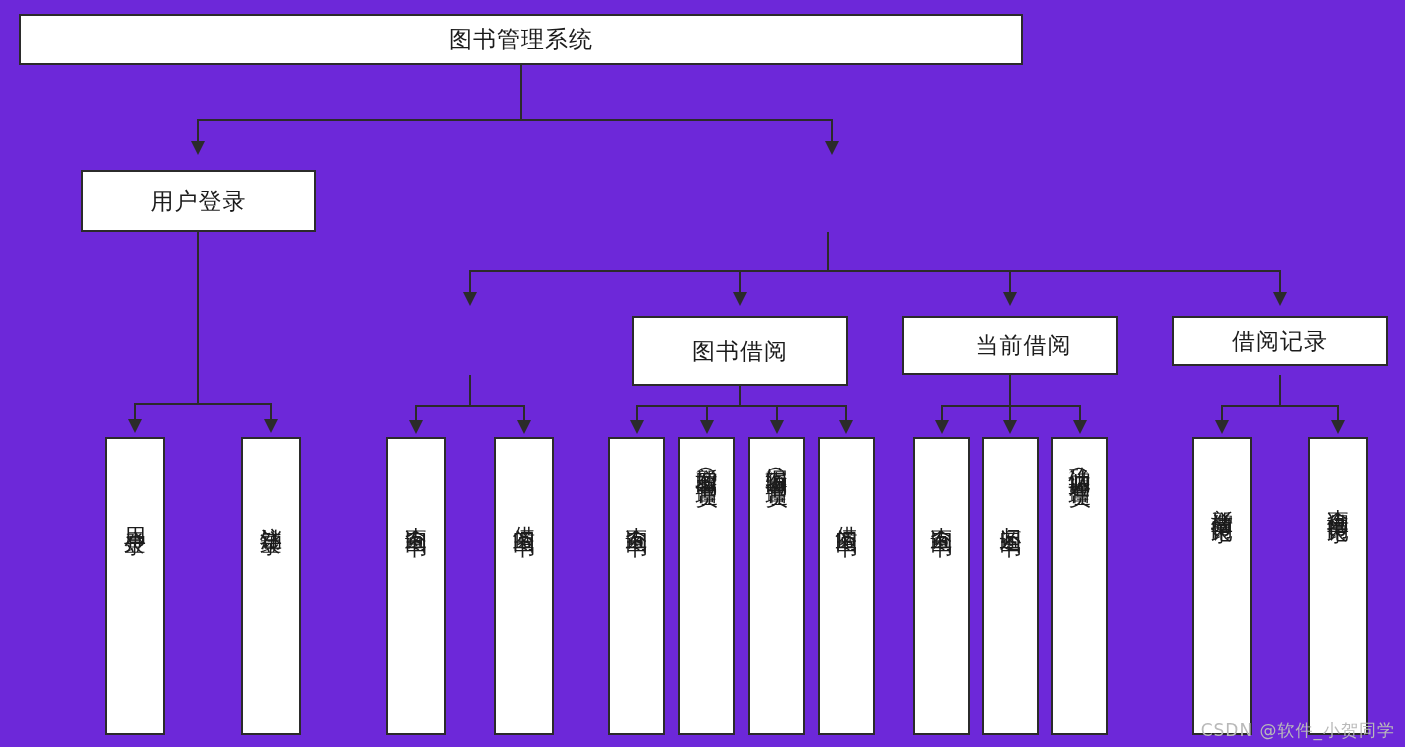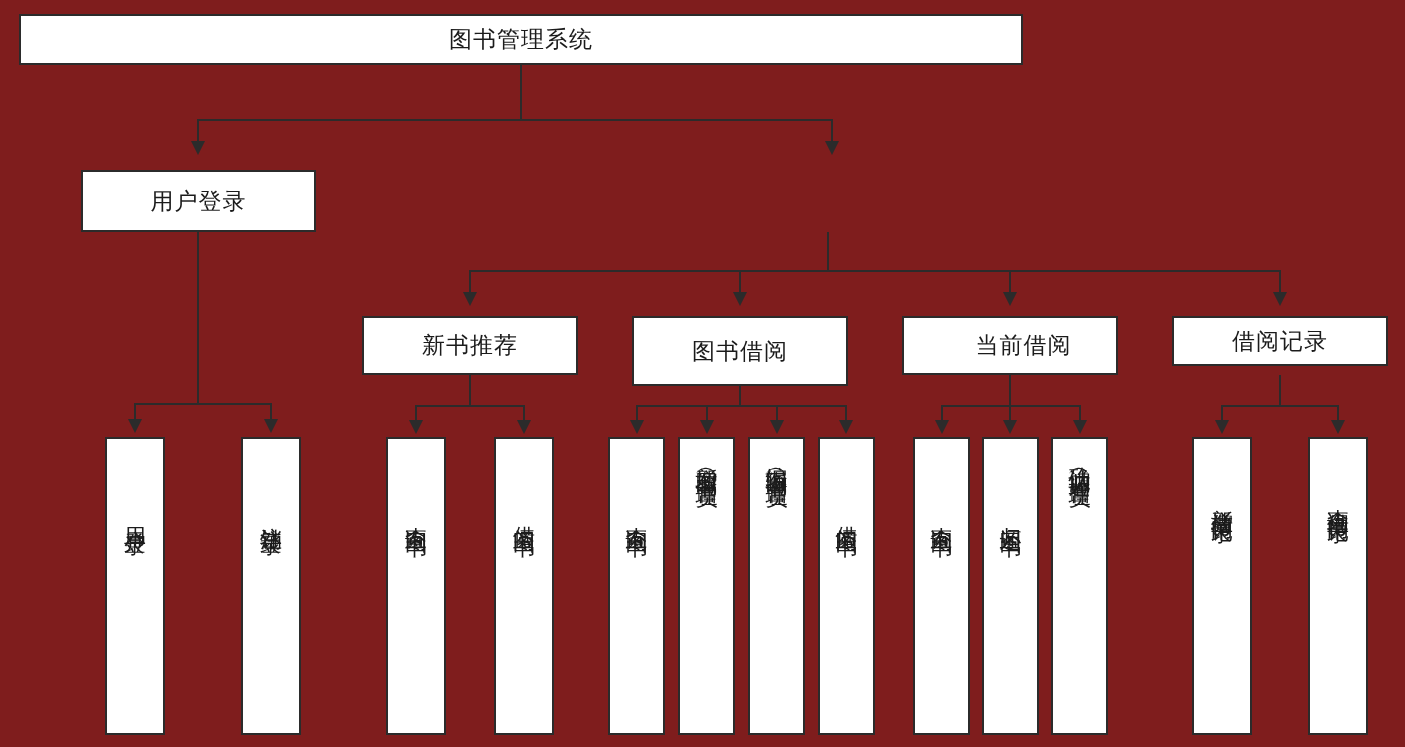--- a/index.html
+++ b/index.html
@@ -7,21 +7,21 @@
     padding: 0;
     background: #ffffff;
   }
   body {
     font-family: "DejaVu Sans", "Liberation Sans", sans-serif;
   }
   #canvas {
     position: relative;
     width: 1405px;
     height: 747px;
-    background: #7f1d1d;
+    background: #6d28d9;
     overflow: hidden;
   }
   .node {
     position: absolute;
     box-sizing: border-box;
     border: 2px solid #2b2b2b;
     background: #ffffff;
     display: flex;
     align-items: center;
     justify-content: center;
@@ -116,23 +116,20 @@
   <div class="ln h" style="left:469px; top:270px; width:812px; height:2px;"></div>
   <div class="ln v" style="left:469px; top:270px; width:2px; height:26px;"></div>
   <div class="arrow" style="left:463px; top:292px;"></div>
   <div class="ln v" style="left:739px; top:270px; width:2px; height:26px;"></div>
   <div class="arrow" style="left:733px; top:292px;"></div>
   <div class="ln v" style="left:1009px; top:270px; width:2px; height:26px;"></div>
   <div class="arrow" style="left:1003px; top:292px;"></div>
   <div class="ln v" style="left:1279px; top:270px; width:2px; height:26px;"></div>
   <div class="arrow" style="left:1273px; top:292px;"></div>
 
-  <div class="node horiz" style="left:362px; top:316px; width:216px; height:59px;">
-    <span>新书推荐</span>
-  </div>
   <div class="node horiz" style="left:632px; top:316px; width:216px; height:70px;">
     <span>图书借阅</span>
   </div>
   <div class="node horiz" style="left:902px; top:316px; width:216px; height:59px;padding-left:27px;">
     <span>当前借阅</span>
   </div>
   <div class="node horiz" style="left:1172px; top:316px; width:216px; height:50px;text-align:right;">
     <span>借阅记录</span>
   </div>
 
@@ -207,14 +204,15 @@
     <span class="vtext">确认归还（管理员）</span>
   </div>
 
   <div class="node vert mid2" style="left:1192px; top:437px; width:60px; height:298px;">
     <span class="vtext">新增借阅记录</span>
   </div>
   <div class="node vert mid2" style="left:1308px; top:437px; width:60px; height:298px;">
     <span class="vtext">查询借阅记录</span>
   </div>
 
+  <div id="watermark">CSDN @软件_小贺同学</div>
 
 </div>
 
 </body></html>

